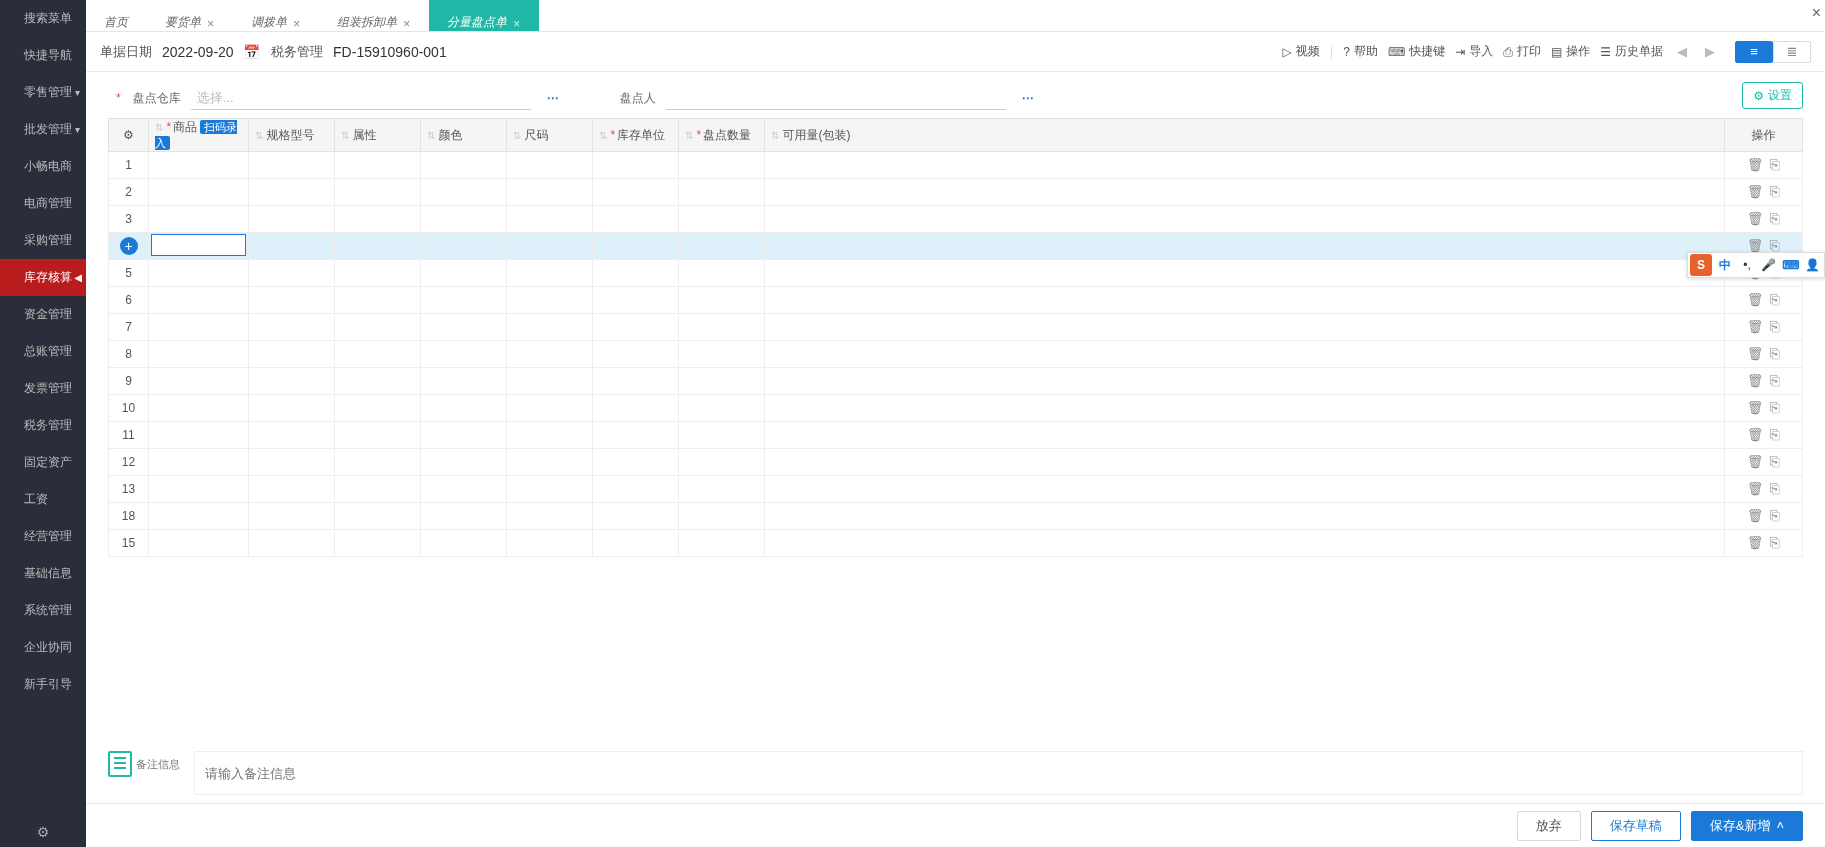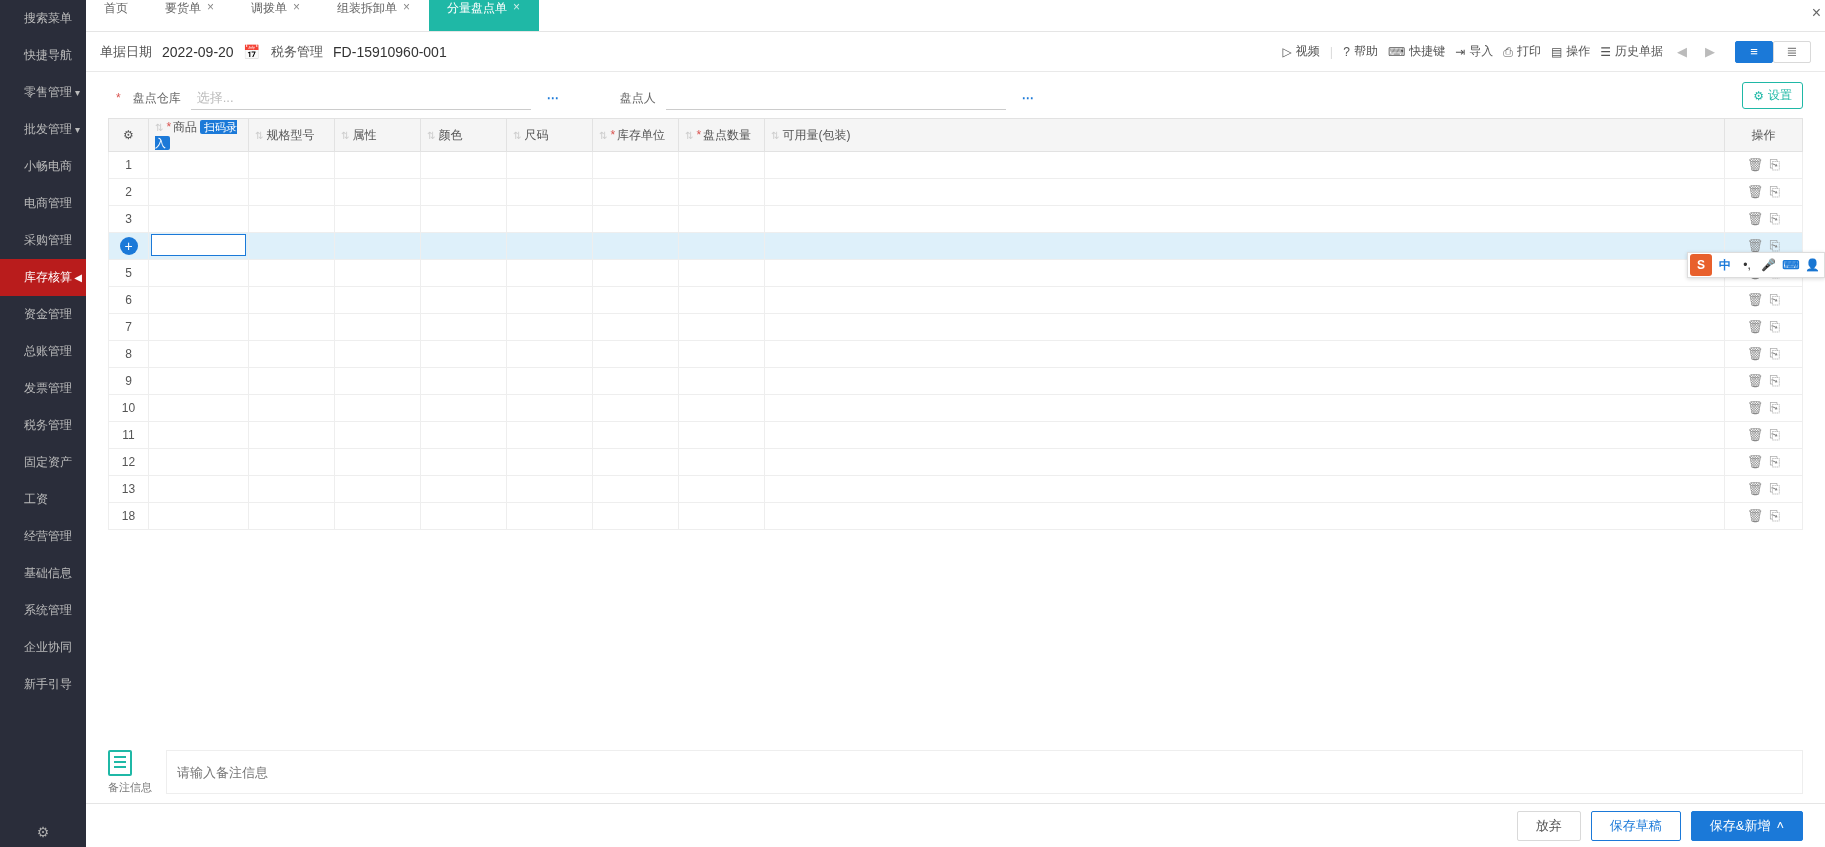--- a/index.html
+++ b/index.html
@@ -13,21 +13,21 @@
 .sidebar-item .caret { position: absolute; right: 6px; font-size: 10px; }
 .sidebar-item.active .caret-left { position: absolute; right: 4px; font-size: 10px; }
 .sidebar-footer { margin-top: auto; height: 30px; display:flex; align-items:center; justify-content:center; }
 .gear { color:#aaa; font-size:14px; }
 
 
 .main { flex: 1; display: flex; flex-direction: column; min-width: 0; }
 
 
 .tabbar { height: 32px; border-bottom: 1px solid #e5e5e5; display: flex; align-items: stretch; position: relative; }
-.tab { padding: 0 18px; display:flex; align-items:flex-start; font-size:12px; color:#666; cursor:pointer; border-right: 1px solid transparent; }
+.tab { padding: 0 18px; display:flex; align-items:flex-end; font-size:12px; color:#666; cursor:pointer; border-right: 1px solid transparent; font-style: italic; }
 .tab .close { margin-left: 6px; color:#888; font-size: 12px; }
 .tab.active { background:#1fb8a6; color:#fff; }
 .tab.active .close { color:#cfeeea; }
 .tabbar .close-right { position:absolute; right:4px; top:4px; font-size:16px; color:#666; cursor:pointer; }
 
 
 .docbar { height: 40px; border-bottom:1px solid #e9e9e9; display:flex; align-items:center; padding: 0 14px; gap: 10px; font-size: 13px; }
 .docbar .lbl { color:#555; }
 .docbar .date { color:#333; font-size:14px; }
 .docbar .cal-icon { color:#1fb8a6; font-size:14px; }
@@ -66,21 +66,21 @@
 .ops .ic { color:#888; margin:0 3px; cursor:pointer; font-size:13px; }
 .scan-tag { background:#1b79d8; color:#fff; font-size:11px; padding:1px 4px; border-radius:2px; margin-left:3px; }
 
 
 .subtotal td { background:#fcf7e7; height:30px; color:#555; }
 .subtotal .lbl-cell { text-align:center; }
 .subtotal .val { text-align:right; padding-right:8px; }
 
 
 .remarkbar { display:flex; align-items:flex-start; padding:12px 22px 8px; gap:14px; }
-.remark-icon { display:flex; flex-direction:column; align-items:flex-start; gap:4px; color:#1fb8a6; }
+.remark-icon { display:flex; flex-direction:row; align-items:center; gap:4px; color:#1fb8a6; }
 .remark-icon .box { width:24px; height:26px; border:2px solid #1fb8a6; border-radius:2px; position:relative; }
 .remark-icon .box::before { content:""; position:absolute; left:4px; right:4px; top:4px; height:2px; background:#1fb8a6; box-shadow: 0 5px 0 #1fb8a6, 0 10px 0 #1fb8a6; }
 .remark-icon .txt { font-size:11px; color:#777; }
 .remark-input { flex:1; border:1px solid #eee; height:44px; padding:8px 10px; color:#aaa; font-size:13px; background:#fff; }
 
 
 .footer { height:44px; border-top:1px solid #e5e5e5; display:flex; align-items:center; justify-content:flex-end; padding:0 22px; gap:10px; }
 .btn { height:30px; padding:0 18px; border:1px solid #d9d9d9; background:#fff; color:#555; cursor:pointer; border-radius:2px; font-size:13px; }
 .btn.outline-primary { border-color:#1b79d8; color:#1b79d8; }
 .btn.primary { background:#1b79d8; border-color:#1b79d8; color:#fff; display:flex; align-items:center; gap:6px; }
@@ -385,20 +385,32 @@
               <td></td>
               <td></td>
               <td></td>
               <td></td>
               <td></td>
               <td></td>
               <td></td>
               <td></td>
               <td class="ops"><span class="ic">🗑</span><span class="ic">⎘</span></td>
             </tr>
+            <tr>
+              <td class="rownum idx">15</td>
+              <td></td>
+              <td></td>
+              <td></td>
+              <td></td>
+              <td></td>
+              <td></td>
+              <td></td>
+              <td></td>
+              <td class="ops"><span class="ic">🗑</span><span class="ic">⎘</span></td>
+            </tr>
           </tbody>
       </table>
     </div>
 
     <div class="remarkbar">
       <div class="remark-icon">
         <div class="box"></div>
         <div class="txt">备注信息</div>
       </div>
       <input class="remark-input" placeholder="请输入备注信息" style="">

